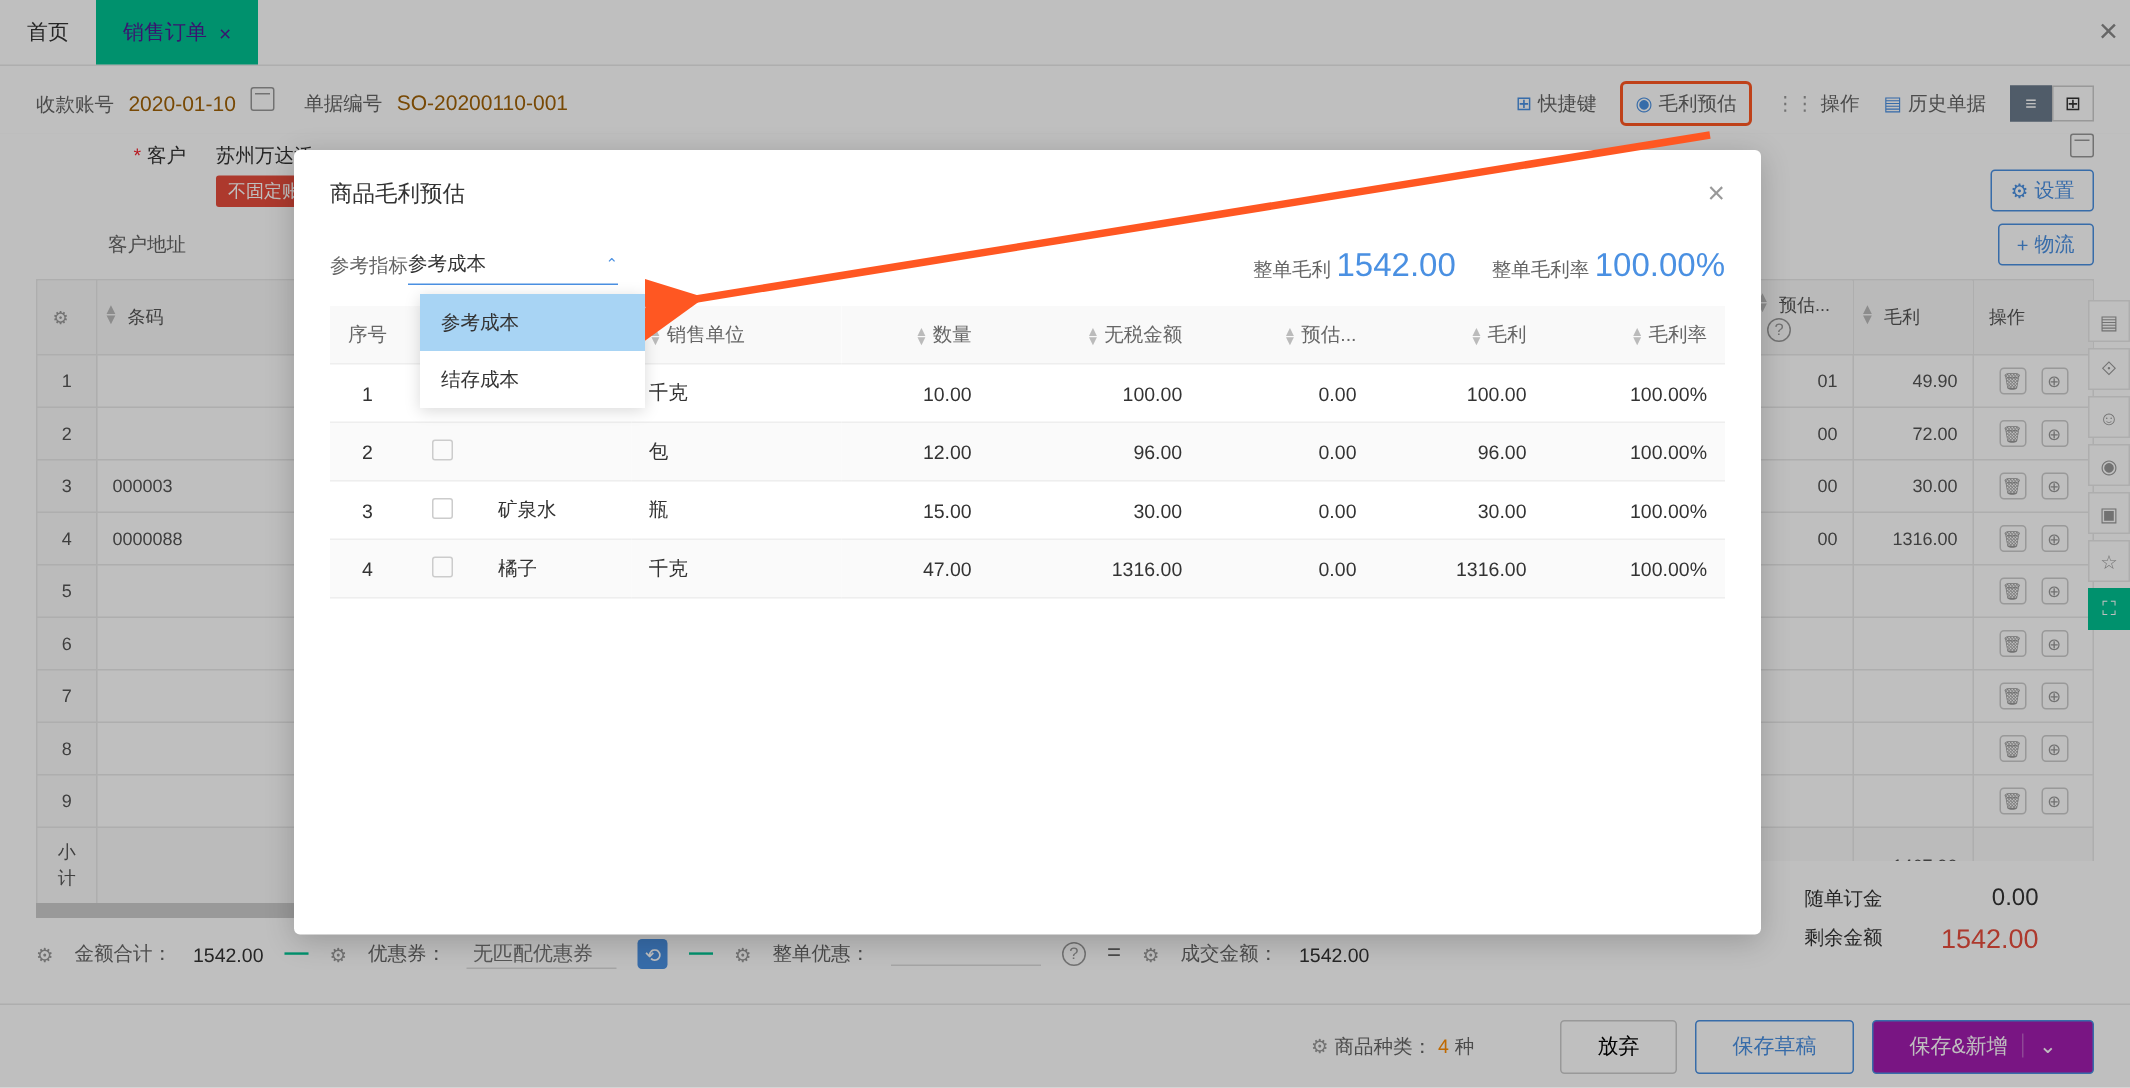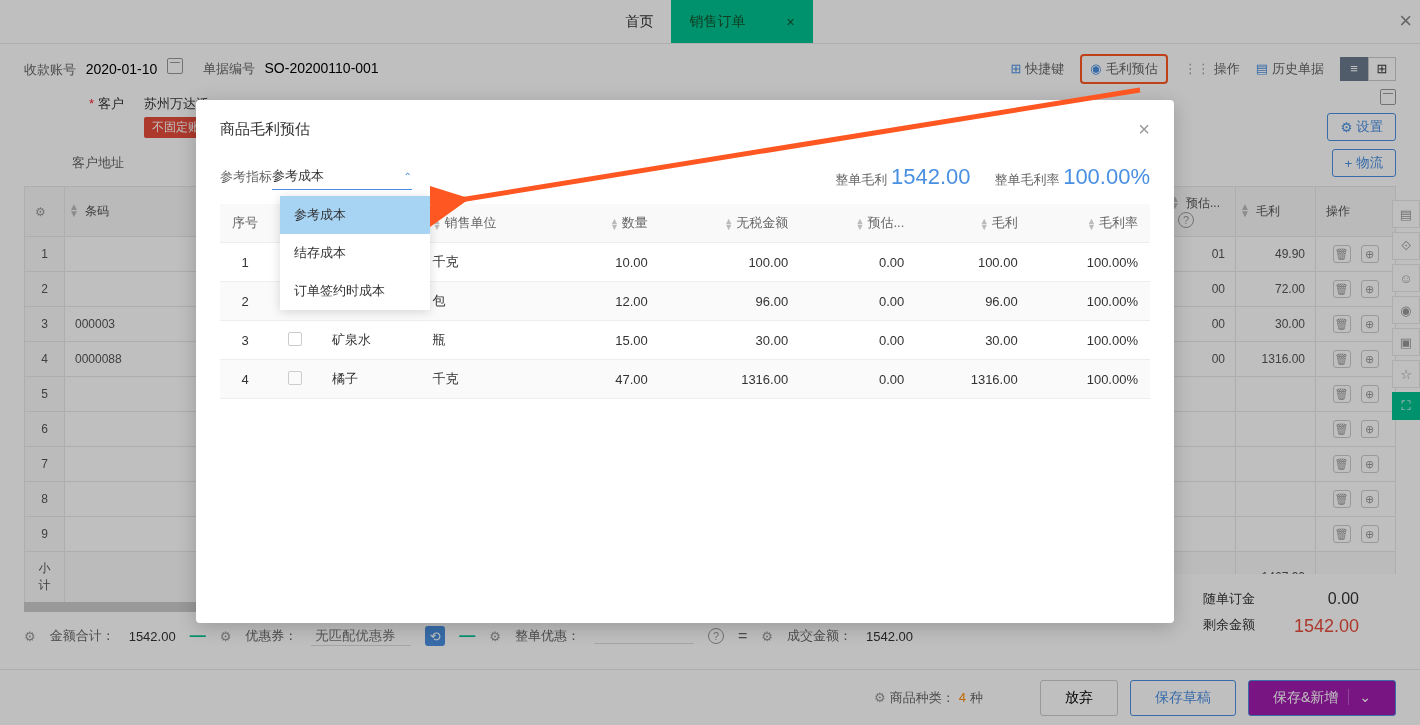--- a/index.html
+++ b/index.html
@@ -1,28 +1,28 @@
 <!DOCTYPE html>
 <html><head>
 <meta charset="utf-8">
 <style>
 * { box-sizing: border-box; margin: 0; padding: 0; }
 body { font-family: "PingFang SC", "Microsoft YaHei", sans-serif; font-size: 13px; color: #333; background: #f5f5f5; width: 1420px; height: 725px; overflow: hidden; position: relative; }
 
 
-.tabs { display: flex; background: #fff; border-bottom: 1px solid #e8e8e8; height: 44px; align-items: stretch; justify-content: center; }
+.tabs { display: flex; background: #fff; border-bottom: 1px solid #e8e8e8; height: 44px; align-items: stretch; }
 .tab { display: flex; align-items: center; padding: 0 18px; cursor: pointer; font-size: 14px; }
-.tab.active { background: #00c292; color: #14532d; gap: 33px; }
+.tab.active { background: #00c292; color: #4c1d95; }
 .tab-close { margin-left: 8px; font-size: 14px; }
 .page-close { position: absolute; right: 8px; top: 8px; font-size: 22px; color: #888; cursor: pointer; }
 
 
 .info-bar { display: flex; align-items: center; padding: 14px 24px 10px; background: #fff; gap: 20px; position: relative; }
 .info-bar .lbl { color: #666; margin-right: 6px; }
-.info-bar .val { color: #000000; font-size: 14px; }
+.info-bar .val { color: #a16207; font-size: 14px; }
 .cal-icon { width: 16px; height: 16px; border: 1px solid #999; border-radius: 2px; display: inline-block; position: relative; margin-left: 6px; }
 .cal-icon::before { content: ""; position: absolute; top: 3px; left: 2px; right: 2px; height: 1px; background: #999; }
 .top-actions { position: absolute; right: 24px; display: flex; align-items: center; gap: 16px; }
 .top-action { display: flex; align-items: center; gap: 4px; color: #666; cursor: pointer; }
 .top-action.highlight { border: 2px solid #ff5722; border-radius: 4px; padding: 4px 8px; margin: -4px 0; }
 .view-toggle { display: flex; }
 .view-btn { width: 28px; height: 24px; border: 1px solid #ccc; display: flex; align-items: center; justify-content: center; cursor: pointer; }
 .view-btn.active { background: #6b7b8c; color: #fff; border-color: #6b7b8c; }
 
 
@@ -463,21 +463,20 @@
           <td>100.00%</td>
         </tr>
       </tbody>
   </table>
   <div style="height:200px"></div>
 </div>
 
 <div class="dropdown">
   <div class="dropdown-item selected">参考成本</div>
   <div class="dropdown-item">结存成本</div>
-  <div class="dropdown-item">订单签约时成本</div>
 </div>
 
 <svg class="arrow-svg" viewBox="0 0 730 150">
   <defs>
       <marker id="ah" markerWidth="12" markerHeight="12" refX="2" refY="6" orient="auto">
         <path d="M12,0 L0,6 L12,12 L8,6 z" fill="#ff5722"></path>
       </marker>
     </defs>
   <line x1="710" y1="10" x2="30" y2="120" stroke="#ff5722" stroke-width="5" marker-end="url(#ah)"></line>
 </svg>

